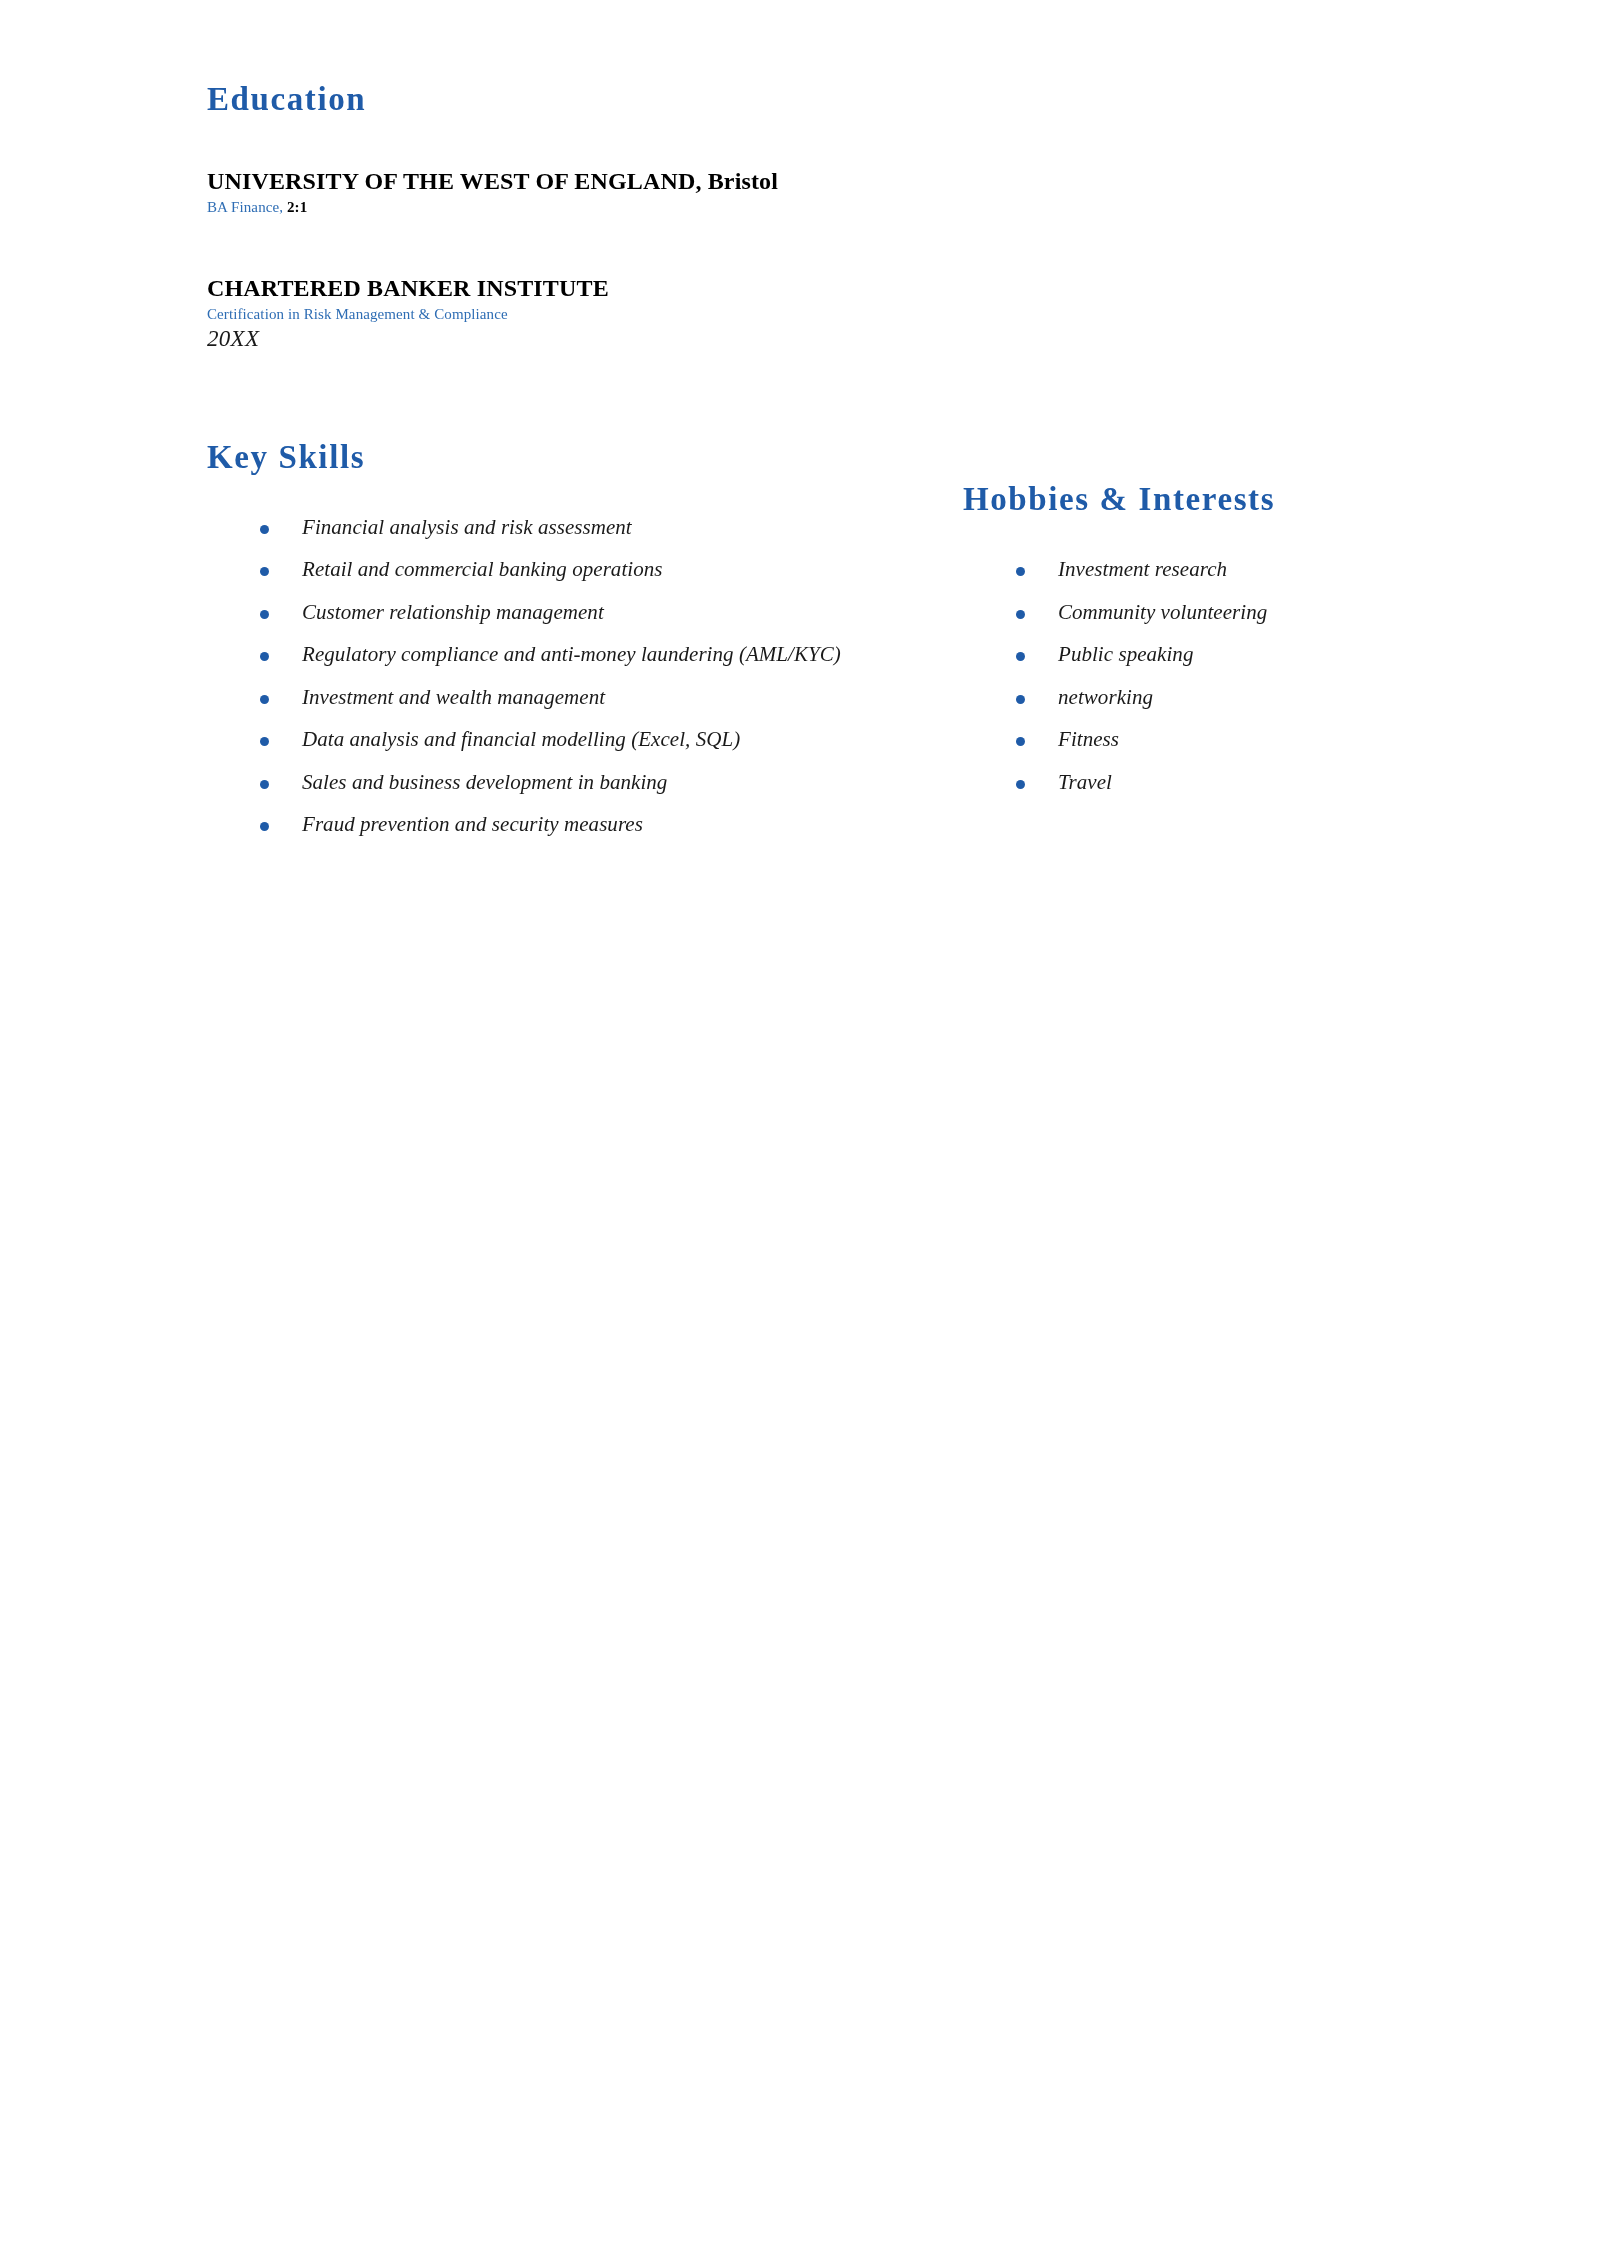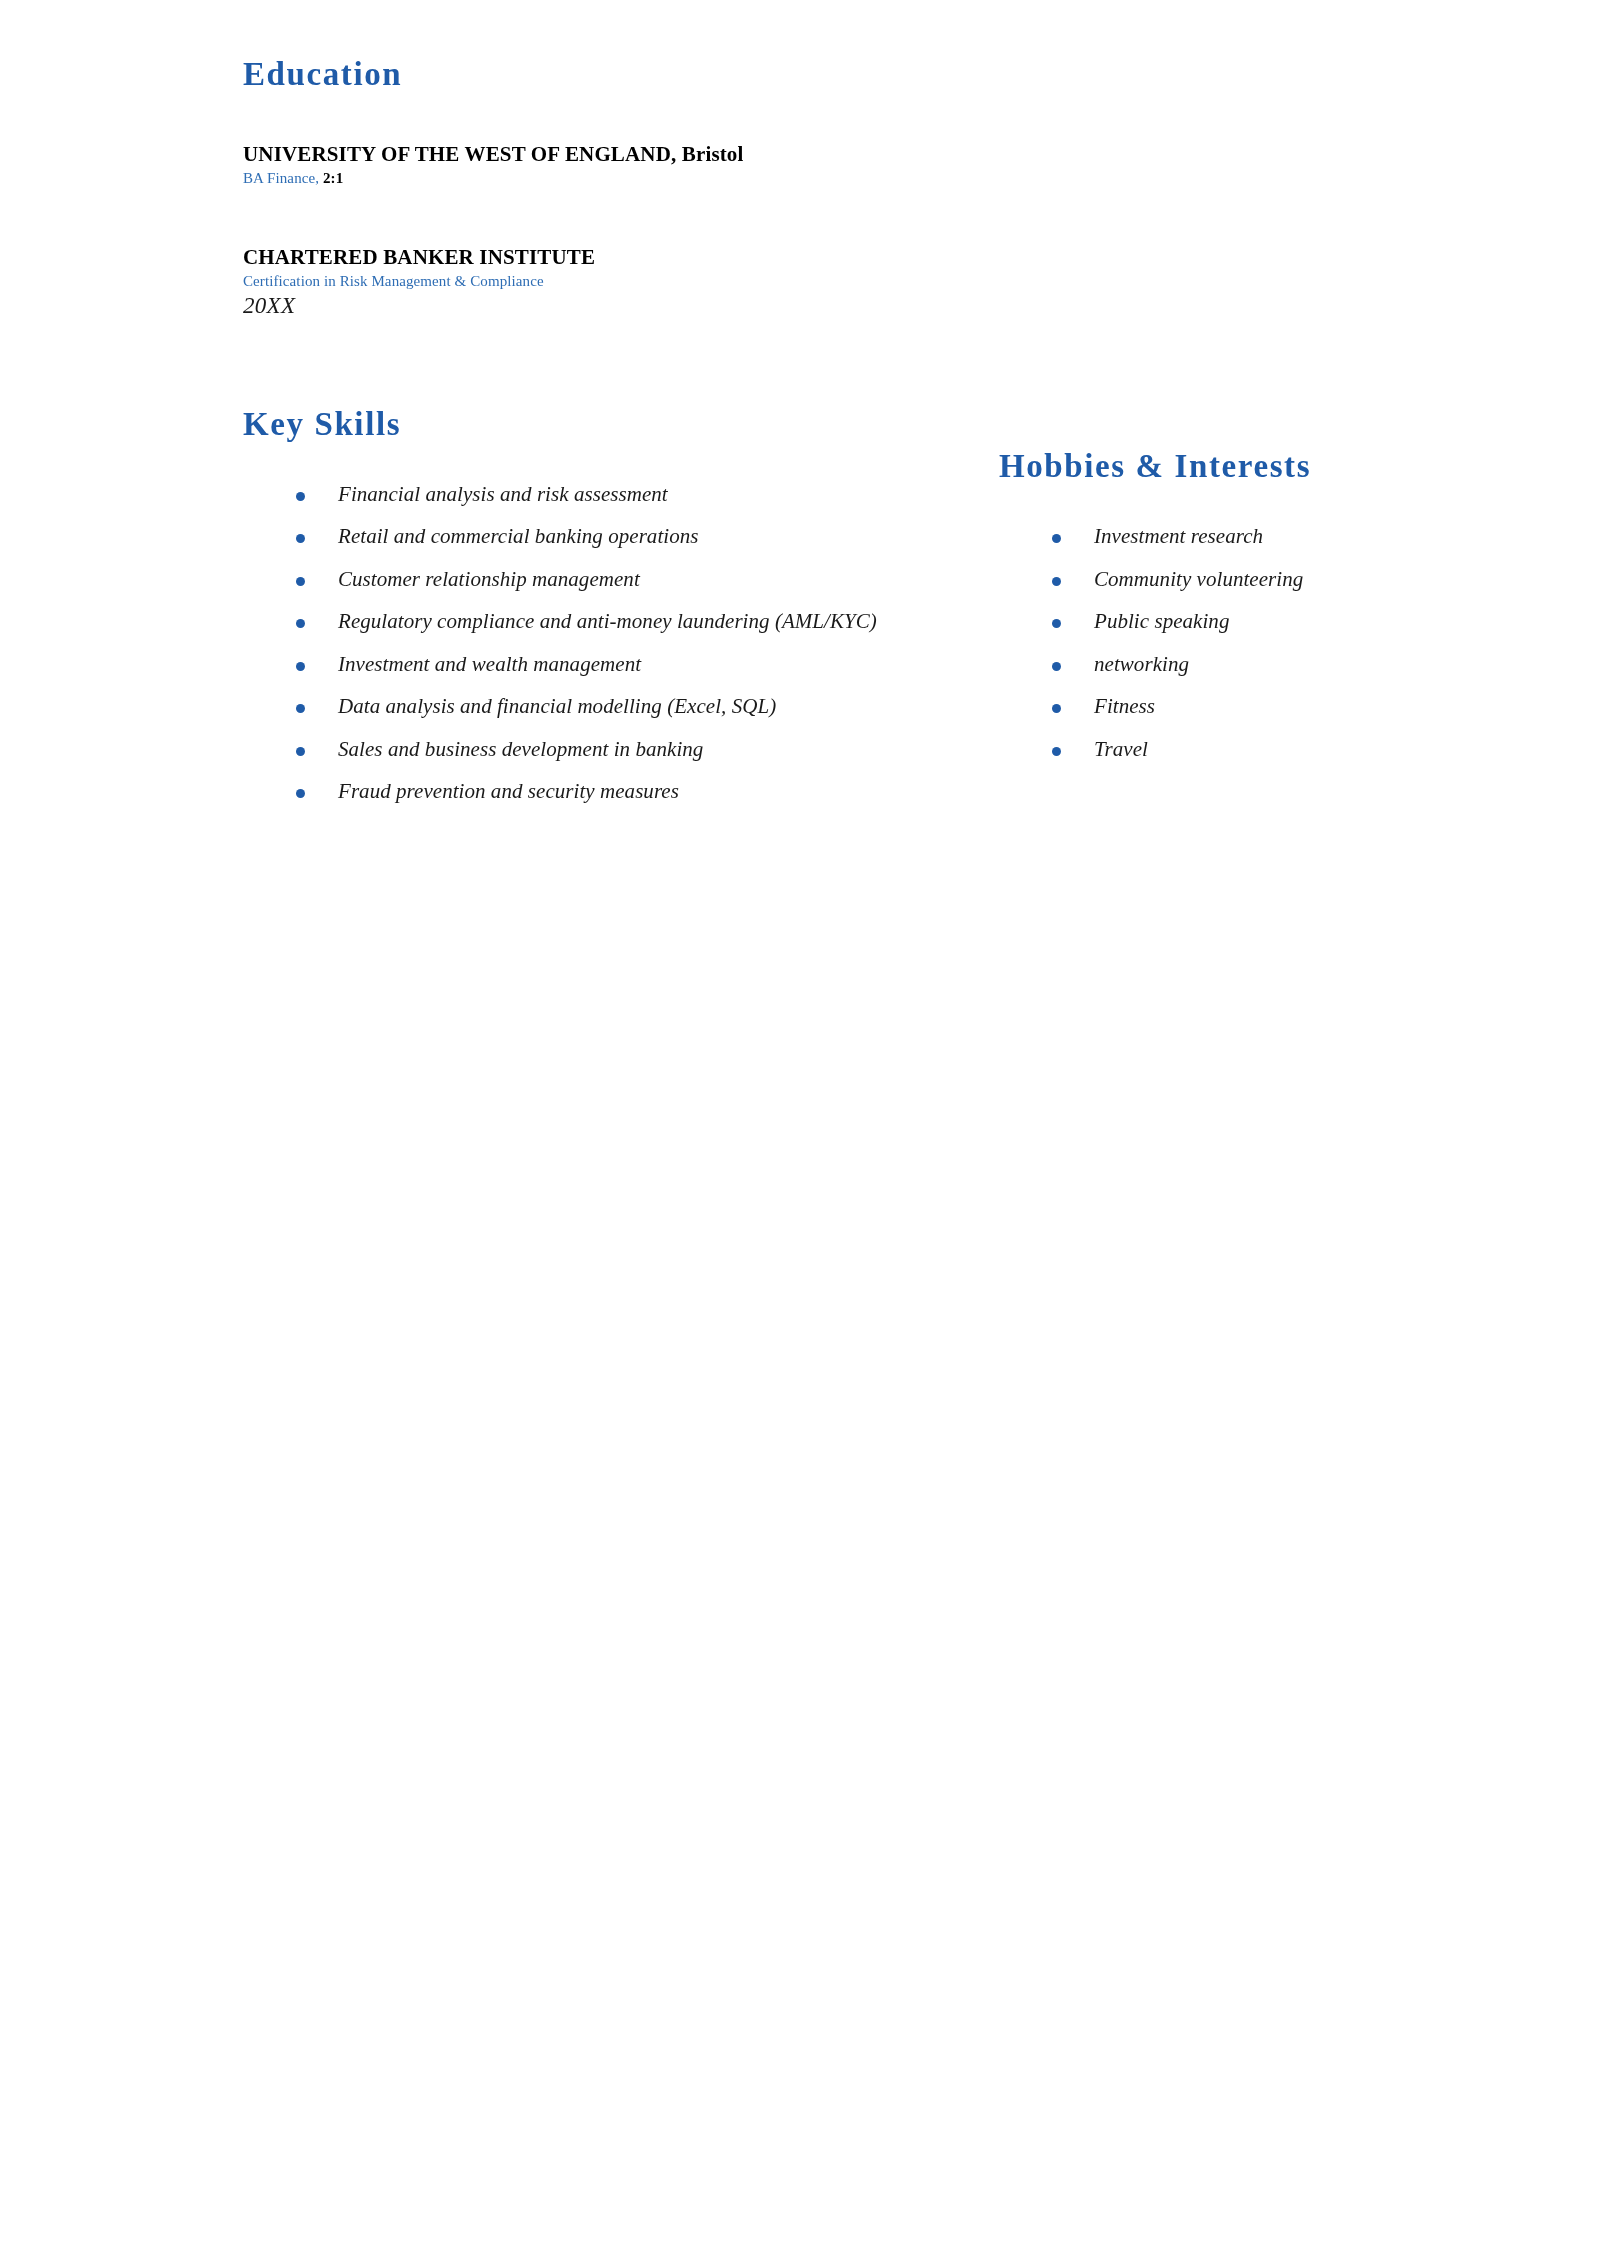--- a/index.html
+++ b/index.html
@@ -11,23 +11,22 @@
     position: relative;
     width: 1600px;
     height: 2263px;
     background: #ffffff;
     font-family: "Liberation Serif", "DejaVu Serif", serif;
     overflow: hidden;
   }
   .content {
     position: absolute;
     left: 207px;
-    top: 56px;
+    top: 81px;
     width: 1200px;
-    margin-left: 36px;
   }
 
   
   .section-heading {
     color: #1f5ba8;
     font-weight: bold;
     font-size: 33px;
     letter-spacing: 1.6px;
     line-height: 1.1;
     margin: 0;
@@ -36,21 +35,21 @@
 
   
   .education-block {
     margin-top: 48px;
   }
   .education-block.second {
     margin-top: 54px;
   }
   .edu-org {
     font-weight: bold;
-    font-size: 21px;
+    font-size: 24px;
     color: #000000;
     line-height: 1.34;
     letter-spacing: 0.15px;
   }
   .edu-degree {
     font-size: 15px;
     color: #2e6db4;
     line-height: 1.34;
     letter-spacing: 0.1px;
   }

